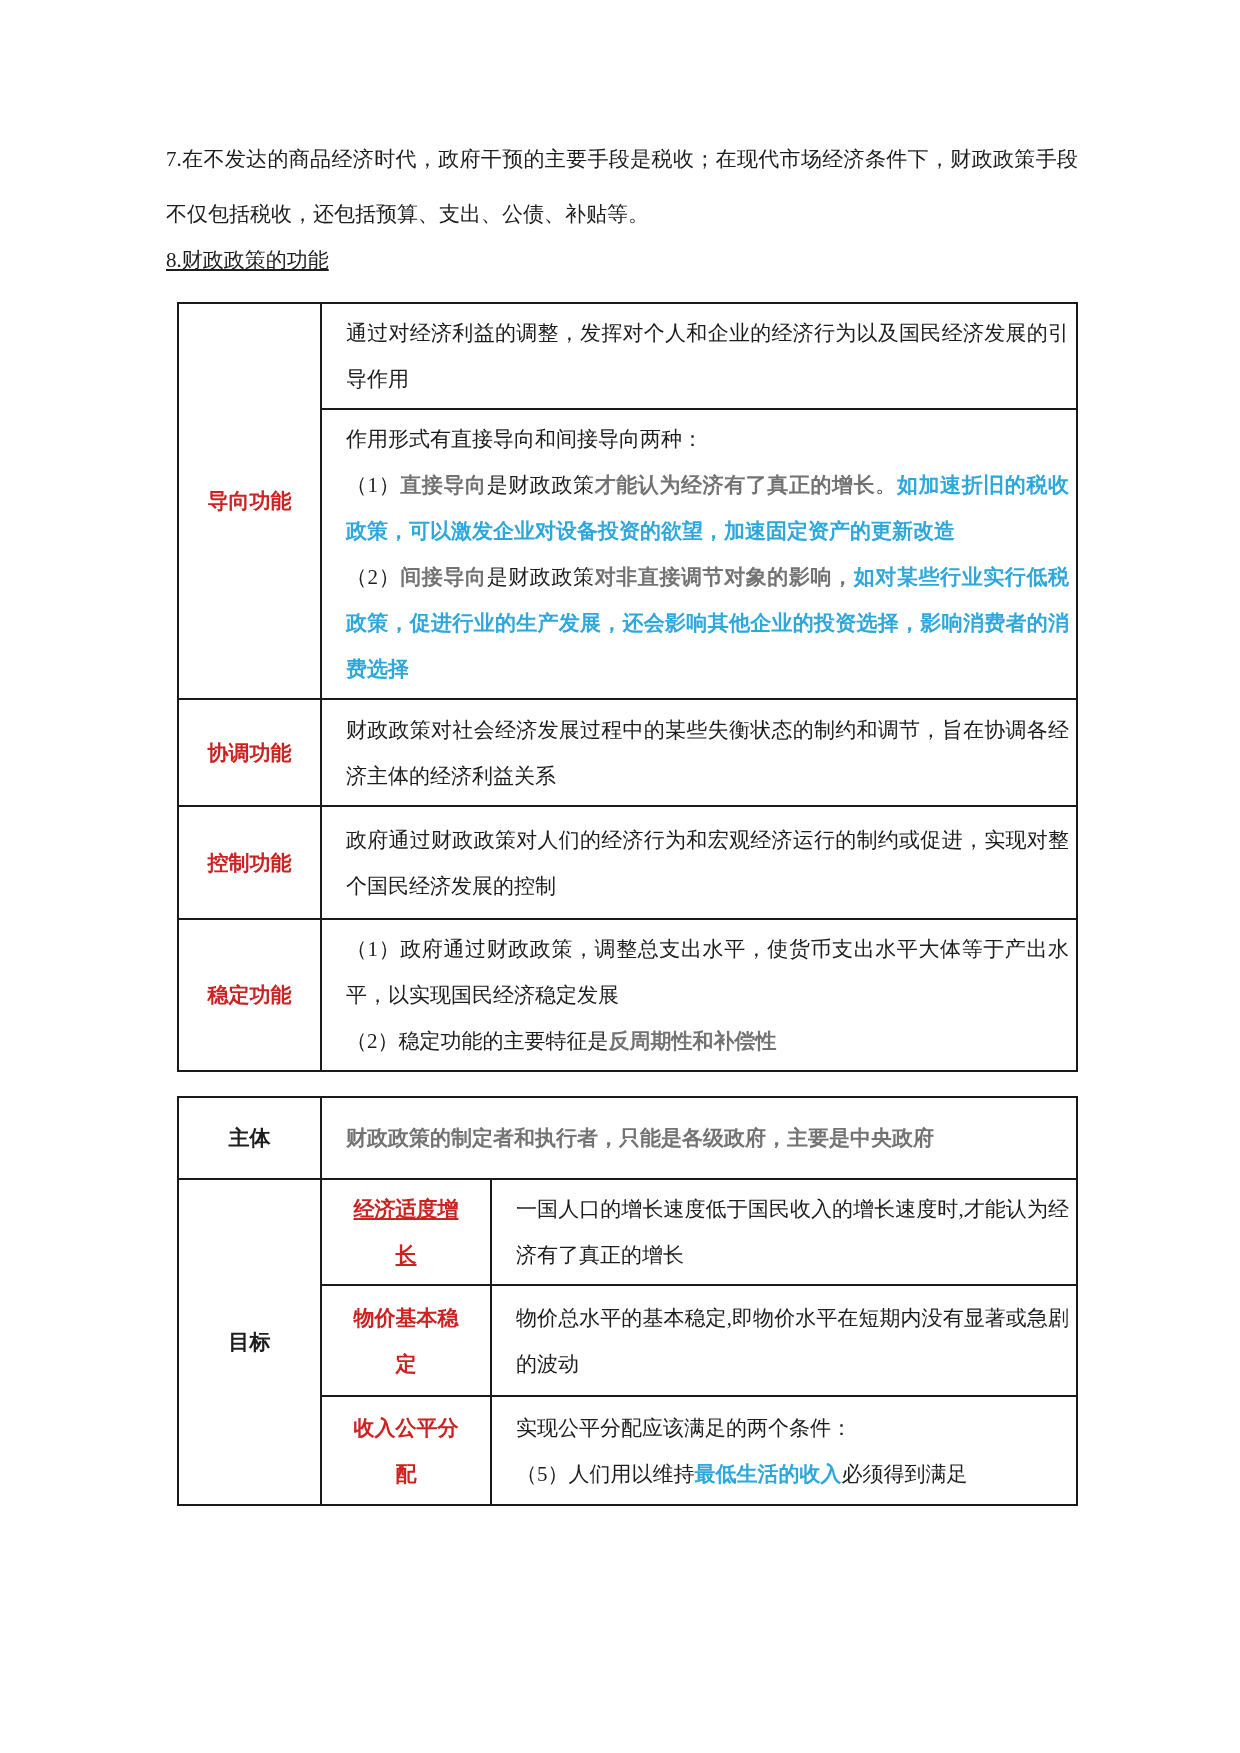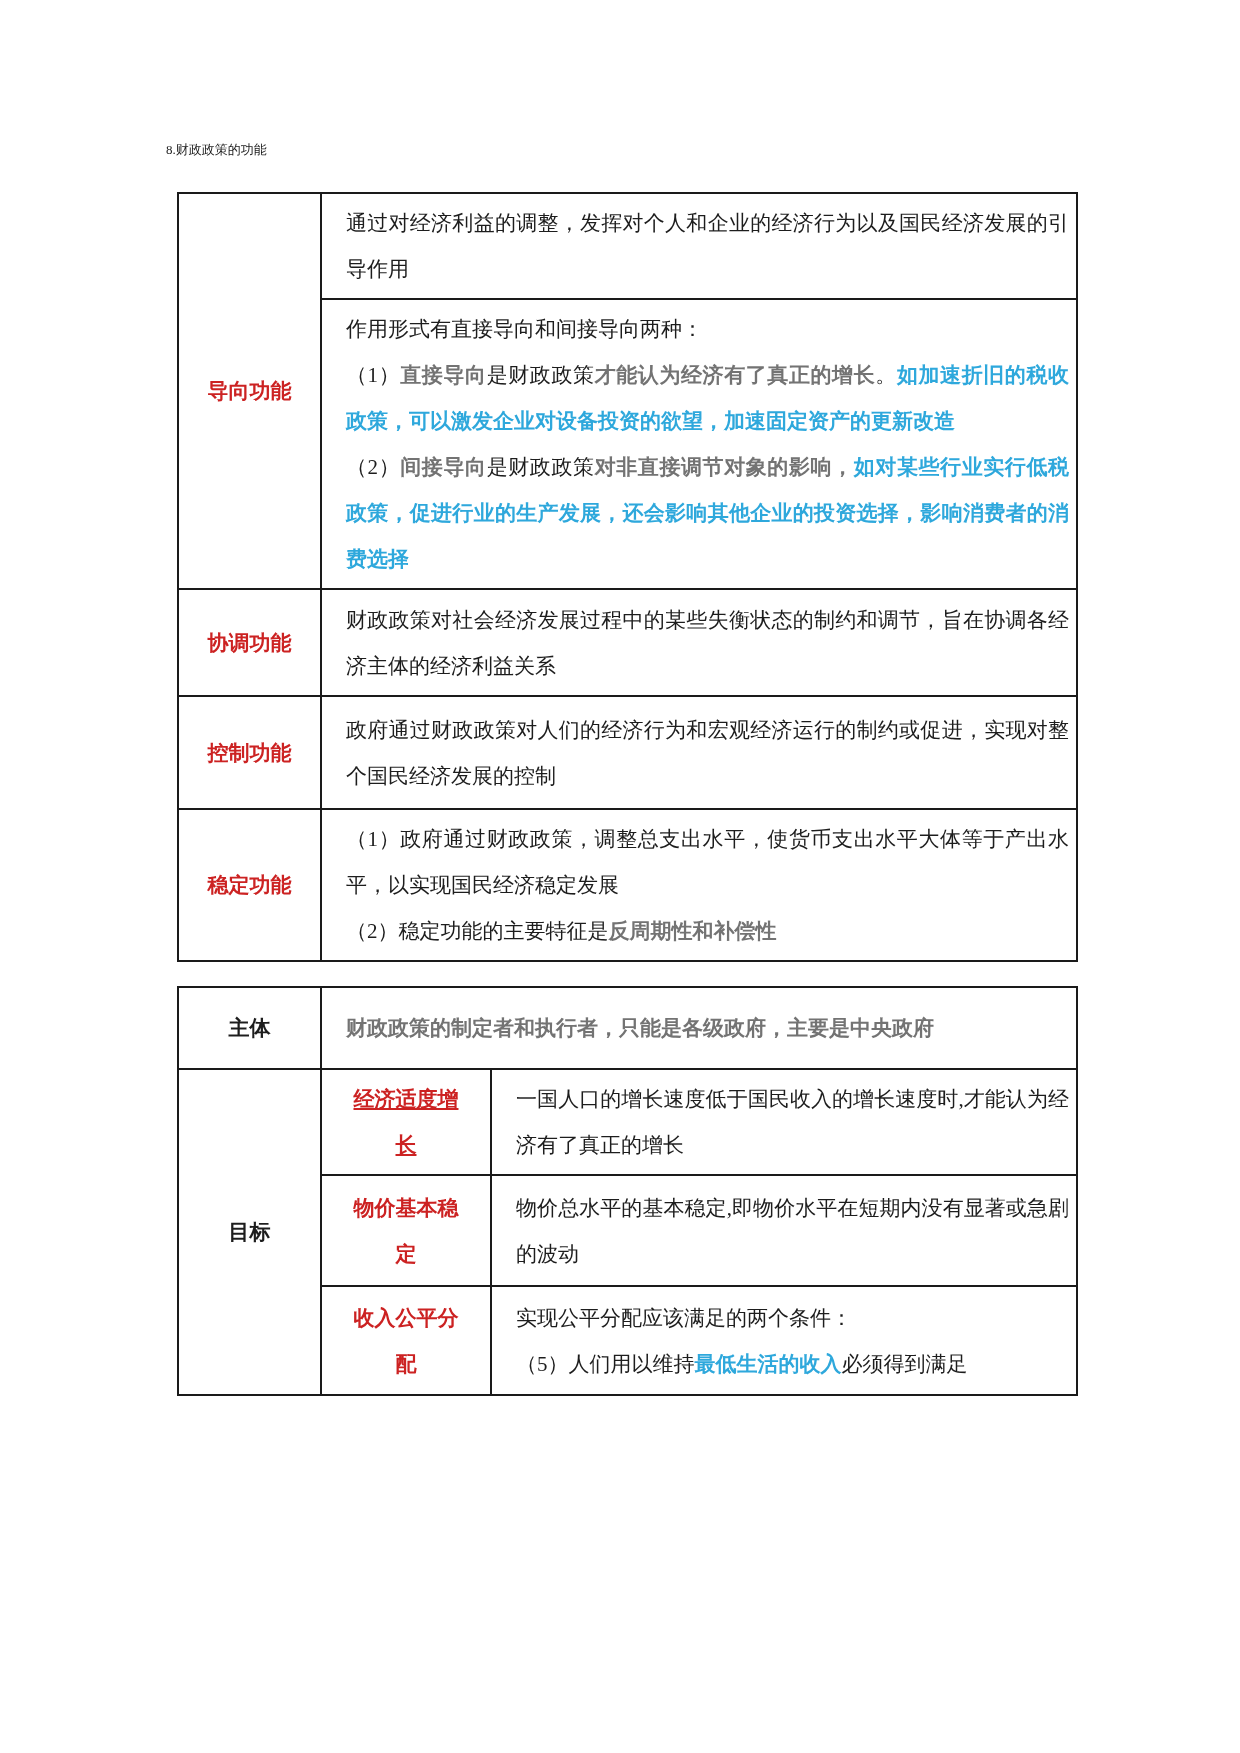--- a/index.html
+++ b/index.html
@@ -19,24 +19,25 @@
     padding: 132px 160px 0 166px;
   }
   .para {
     font-size: 21px;
     line-height: 55px;
     text-align: justify;
     margin: 0;
     width: 912px;
   }
   .heading {
-    font-size: 13px;
+    font-size: 21px;
     line-height: 36px;
     margin: 0;
     font-weight: normal;
+    text-decoration: underline;
   }
   .heading-8 { margin-top: 0; }
   .heading-9 { margin-top: 38px; }
   table.doc-table {
     border-collapse: collapse;
     table-layout: fixed;
     width: 901px;
     margin: 24px 0 0 11px;
   }
   .table-2 { margin-top: 28px; }
@@ -78,20 +79,21 @@
   .h-82  { height: 82px;  }
   .h-98  { height: 98px; text-decoration: underline;  }
   .h-111 { height: 111px; }
   .h-109 { height: 109px; }
 </style>
 </head>
 <body>
 
 <div class="page">
 
+  <p class="para">7.在不发达的商品经济时代，政府干预的主要手段是税收；在现代市场经济条件下，财政政策手段不仅包括税收，还包括预算、支出、公债、补贴等。</p>
 
   <h2 class="heading heading-8">8.财政政策的功能</h2>
 
   <table class="doc-table table-1">
     <colgroup>
       <col style="width:143px">
       <col>
     </colgroup>
     <tbody>
       <tr>

